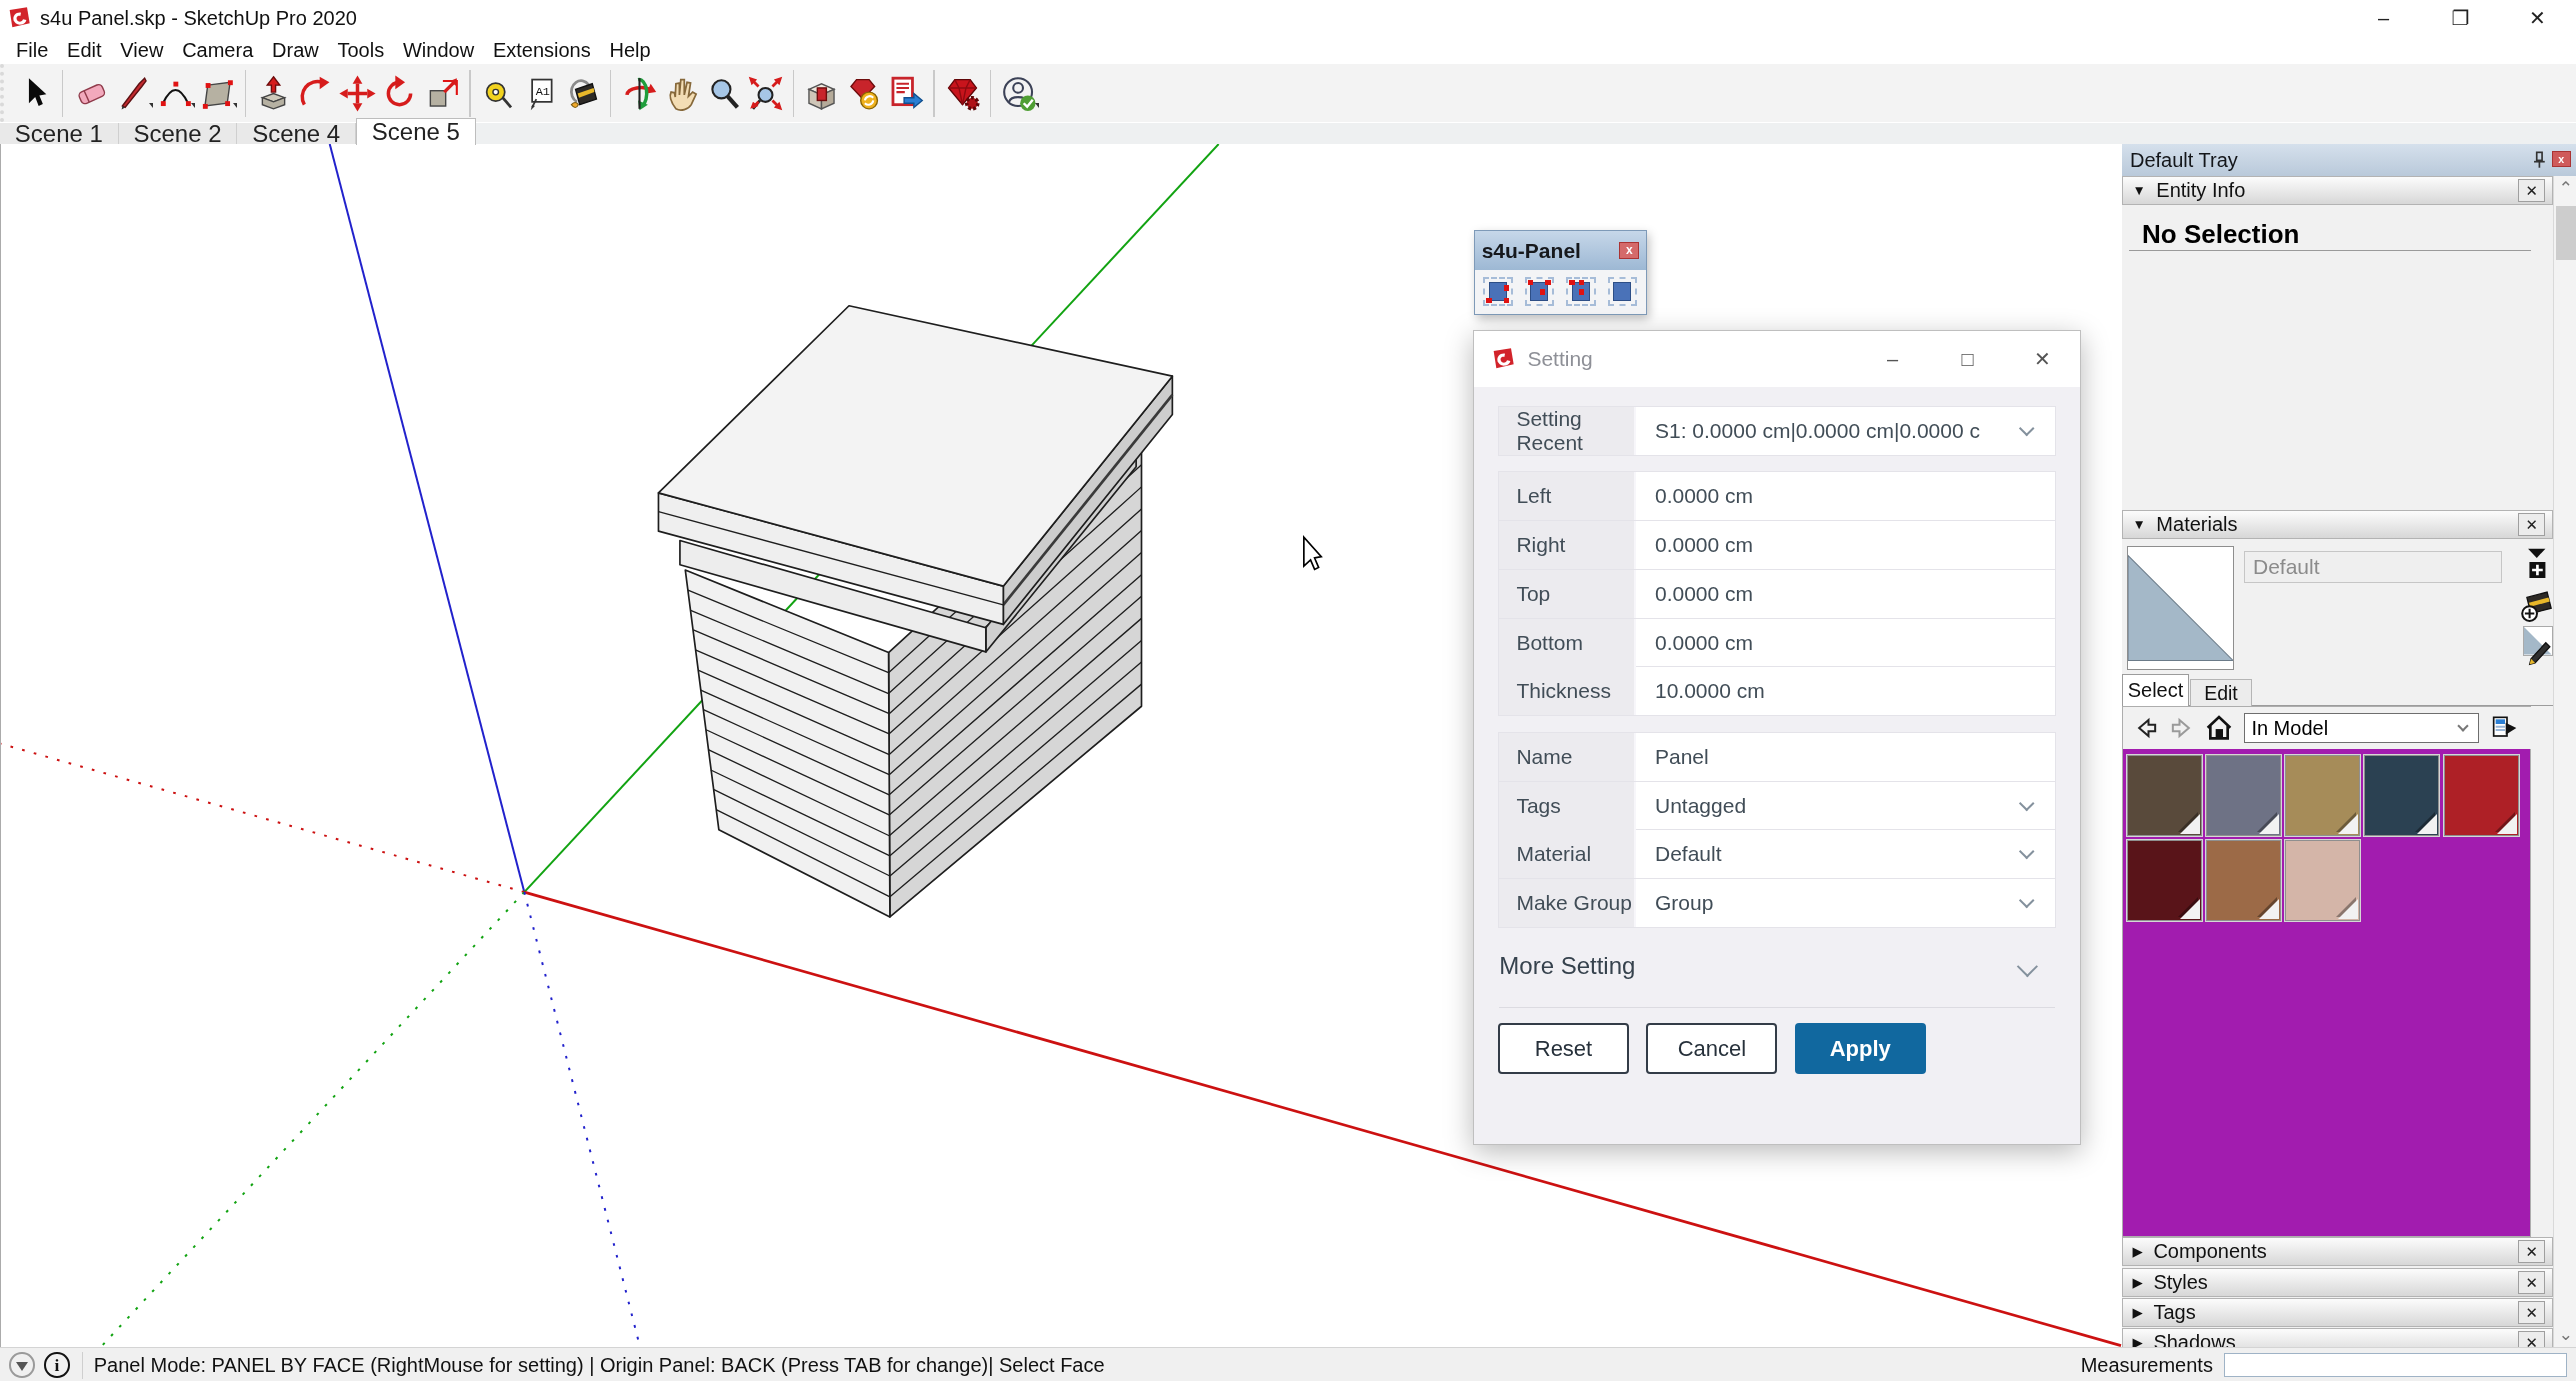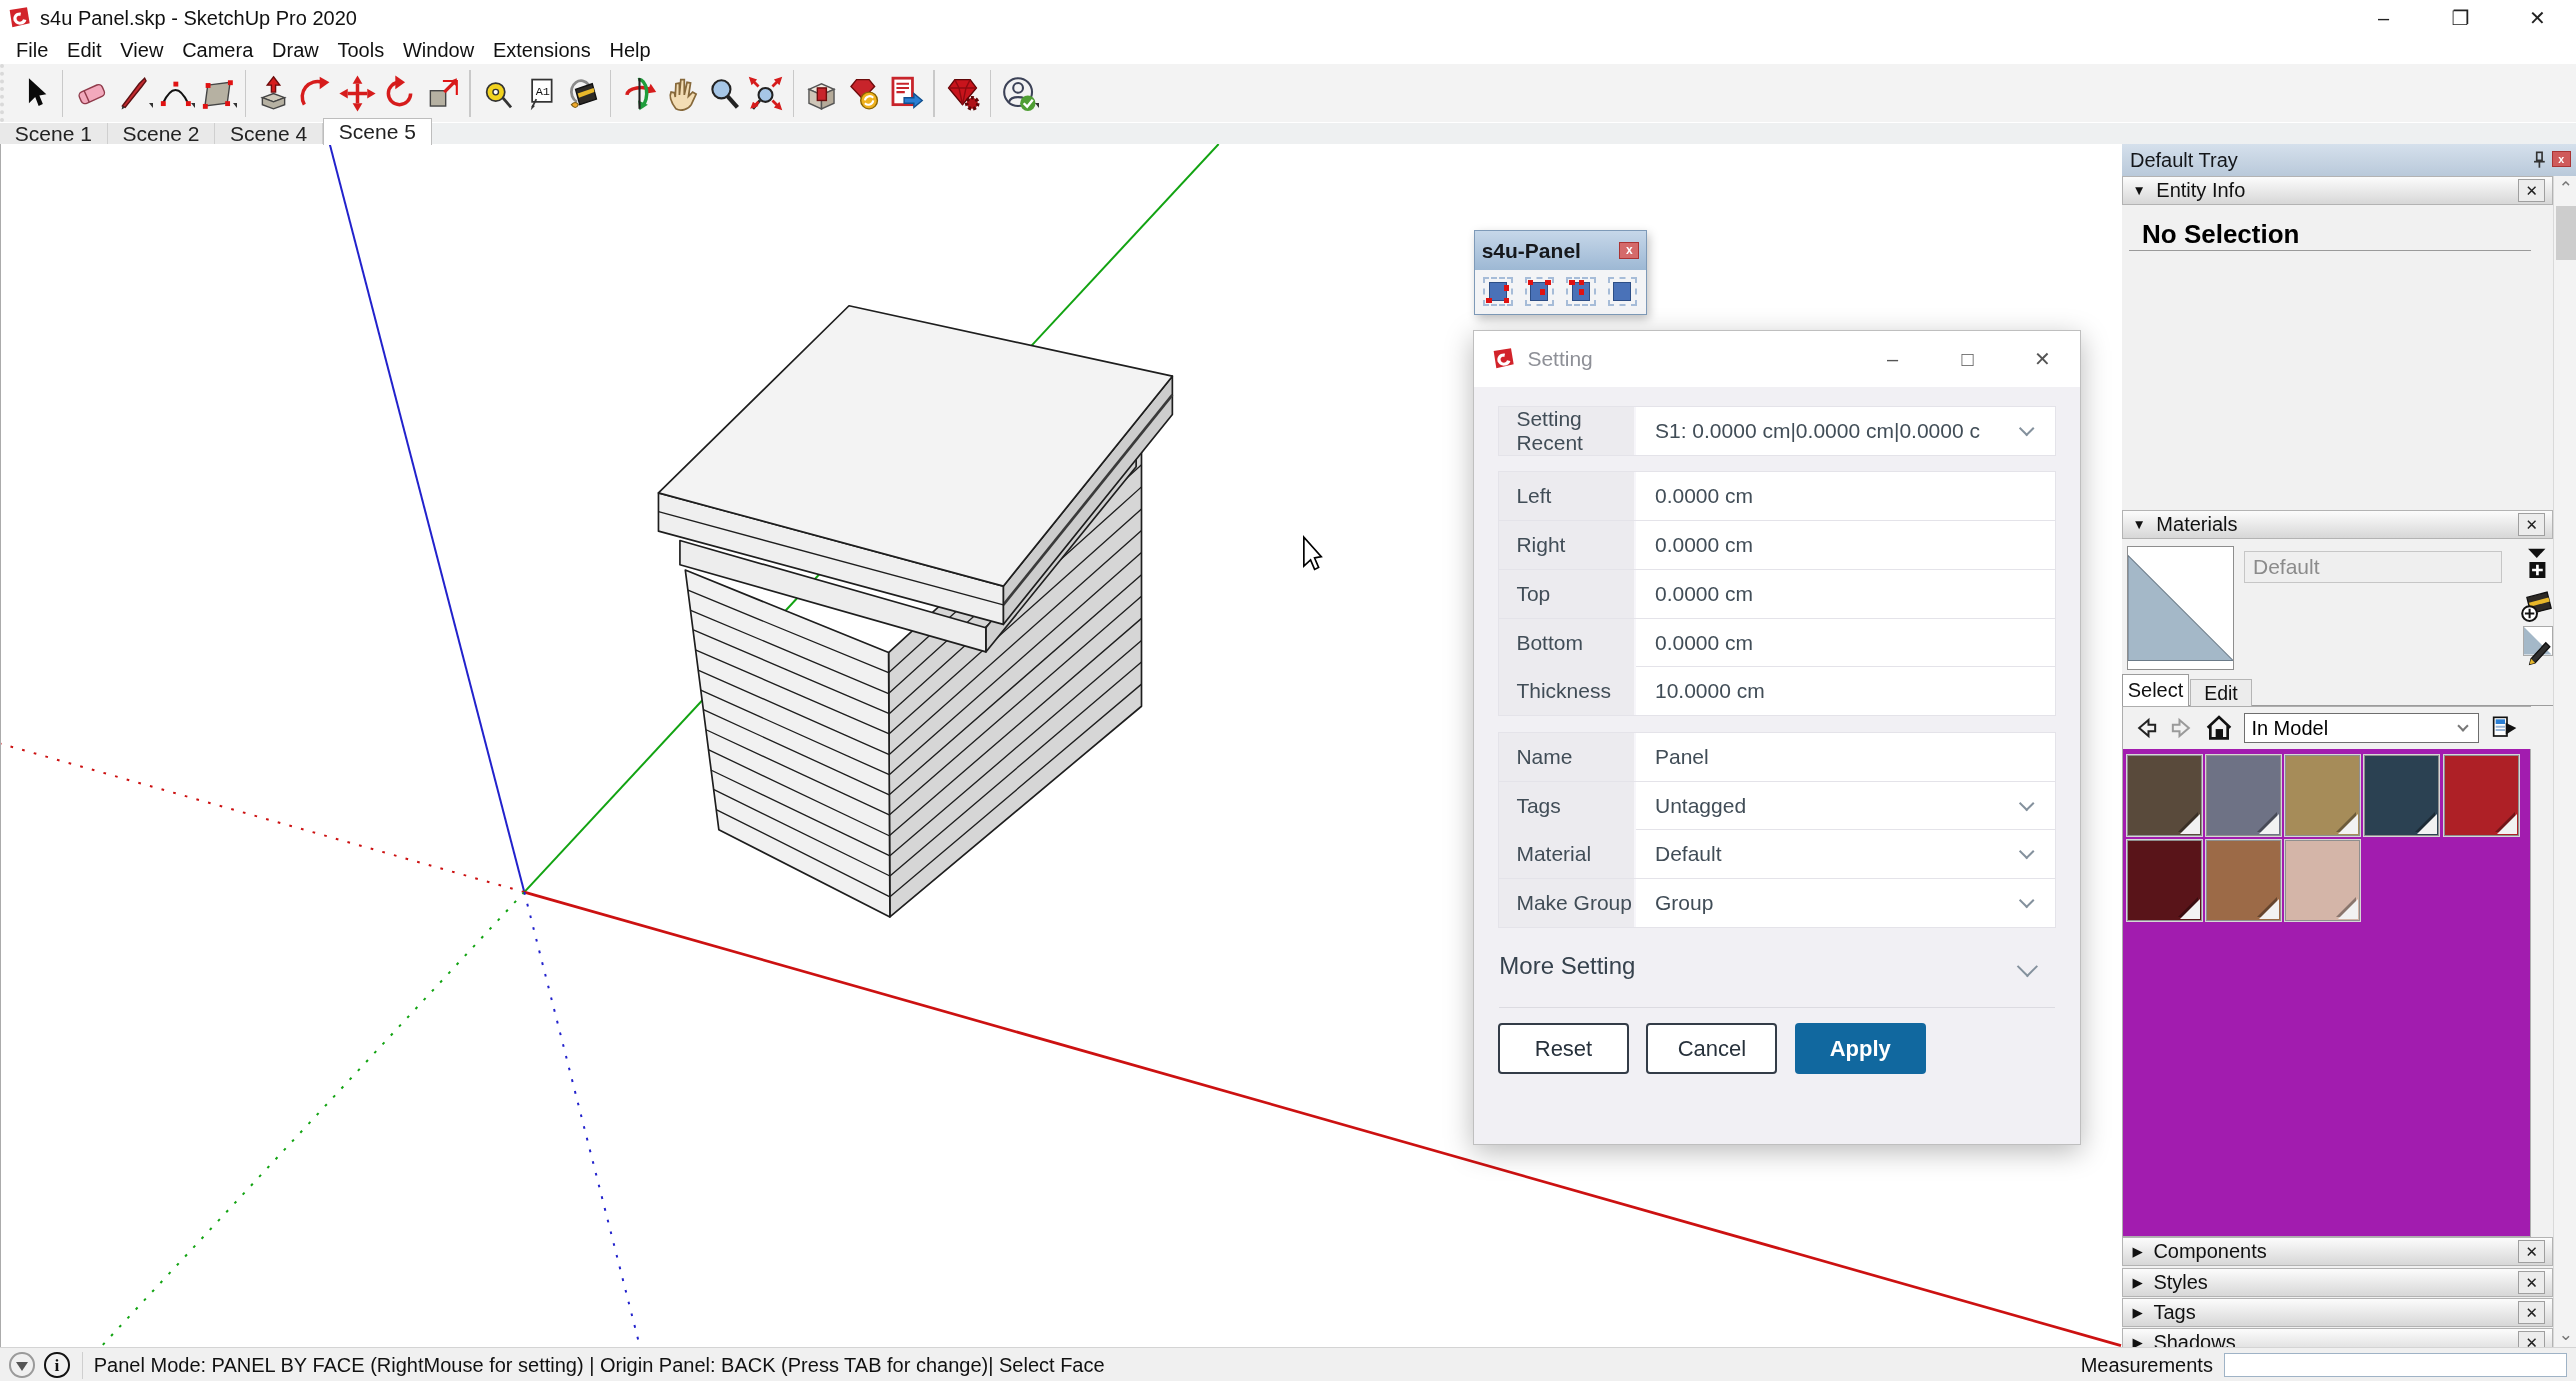--- a/index.html
+++ b/index.html
@@ -29,21 +29,21 @@
           justify-content:center; }
   .tbtn svg { width:39px; height:39px; }
   .tsep { width:1.3px; height:47px; background:#c9c9c9; margin:0 6.7px; }
   .fly::after { content:""; position:absolute; right:0.7px; bottom:9.4px; border-left:4.7px solid transparent;
                 border-right:0px solid transparent; border-top:5.4px solid #333; }
 
   
   .scenetabs { position:absolute; left:0; top:123px; width:2576px; height:21.5px; background:#eef0f1;
                display:flex; align-items:flex-end; }
   .stab { height:21.5px; min-width:91px; padding:0 14.8px; display:flex; align-items:center;
-          justify-content:center; font-size:21px; color:#222; background:#e9e9e9;
+          justify-content:center; font-size:24px; color:#222; background:#e9e9e9;
           border-right:1.3px solid #cfcfcf; }
   .stab.active { background:#fff; height:27px; margin-top:-5.4px; border:1.3px solid #bdbdbd;
                  border-bottom:none; z-index:3; }
 
   
   .viewport { position:absolute; left:0; top:144px; width:2122px; height:1203px; background:#fff;
               border-left:1.3px solid #ababab; overflow:hidden; }
   .viewport svg.scene { position:absolute; left:0; top:0; }
 
   

